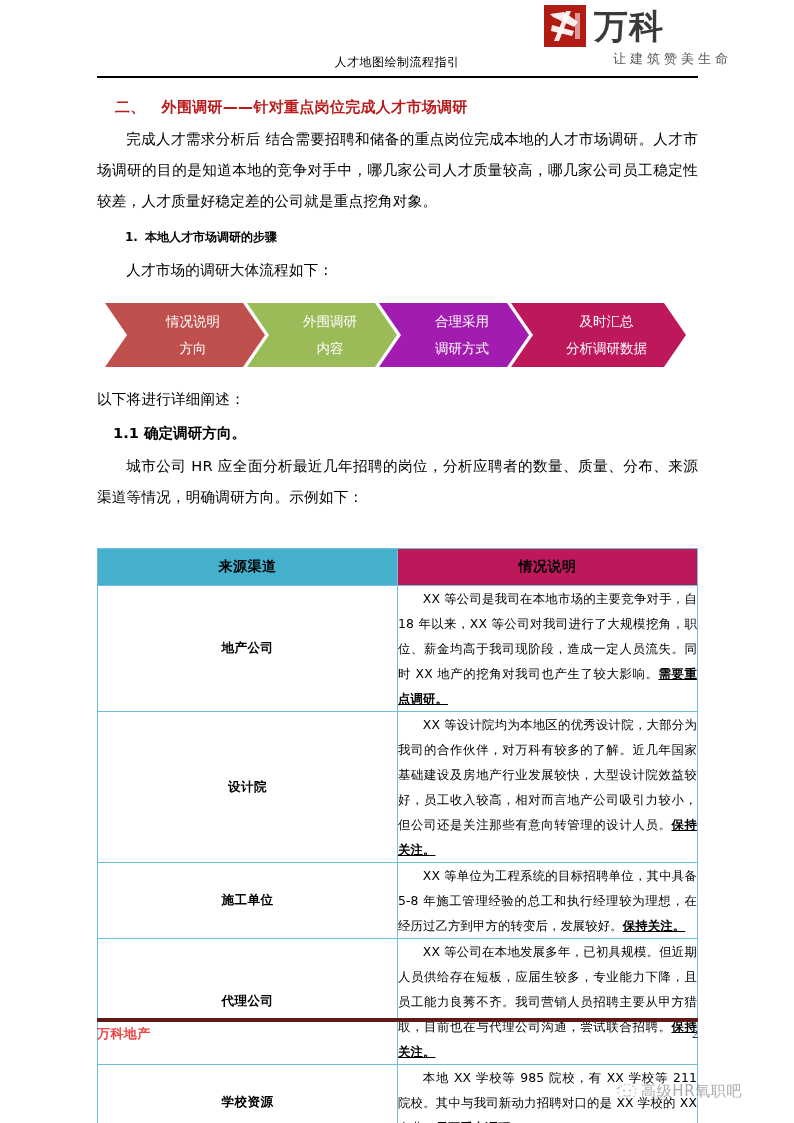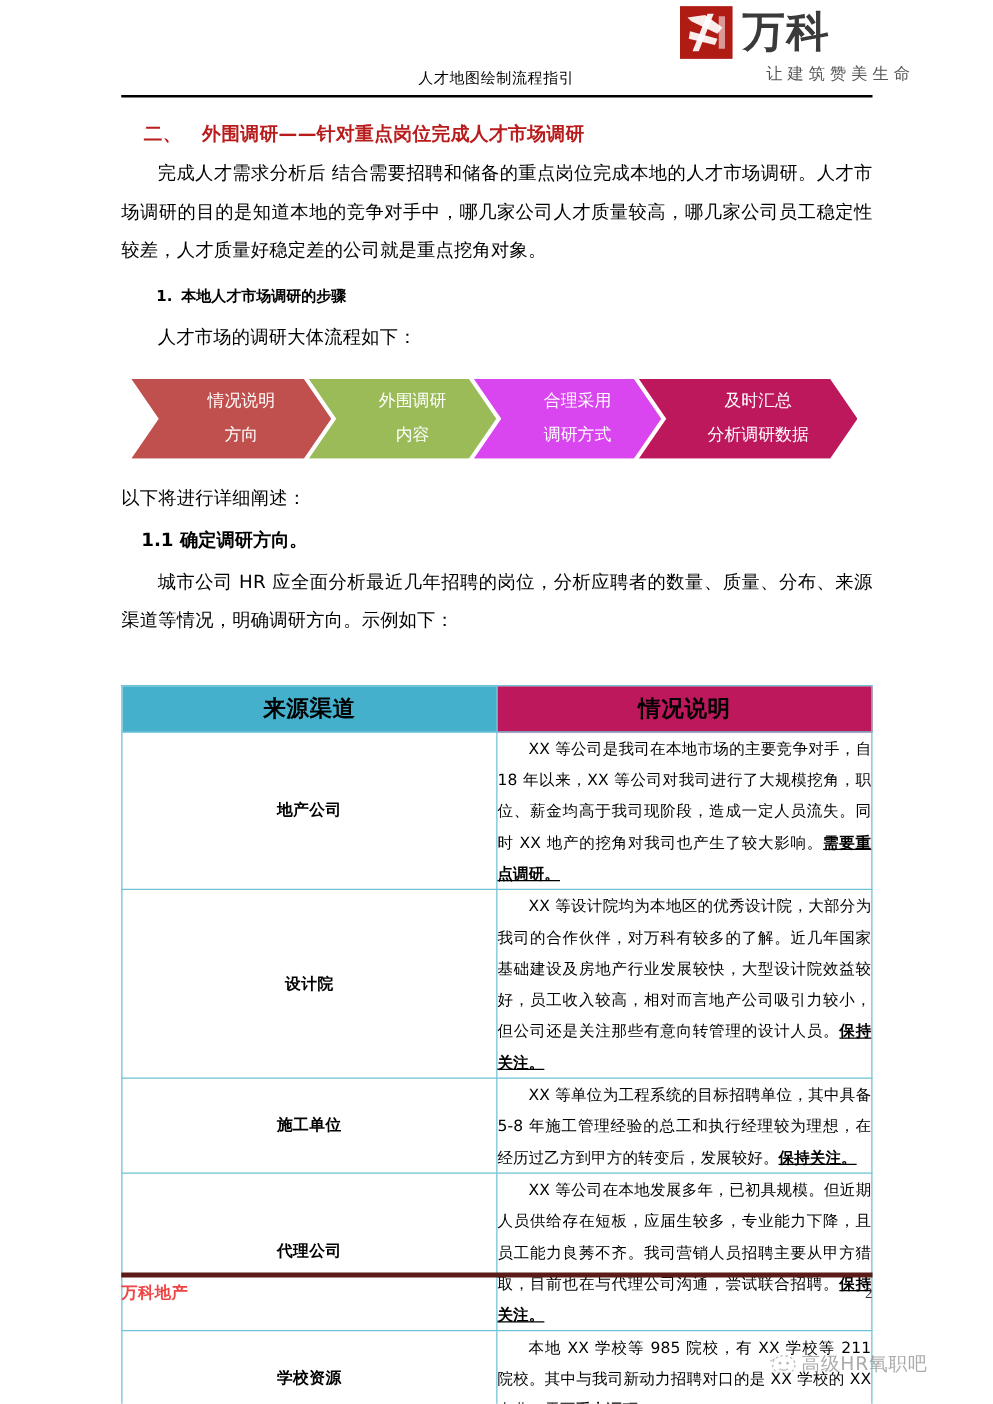--- a/index.html
+++ b/index.html
@@ -176,21 +176,21 @@
   }
   table.tbl th, table.tbl td {
     border: 1.3px solid #6fc1d6;
     vertical-align: middle;
     padding: 0;
   }
   table.tbl th {
     background: #45b0cc;
     color: #000;
     font-family: "DejaVu Sans", "Liberation Sans", sans-serif;
-    font-size: 18px;
+    font-size: 14px;
     font-weight: bold;
     height: 36px;
     text-align: center;
     letter-spacing: 0.5px;
   }
   td.chan {
     width: 90px;
     text-align: center;
     font-family: "DejaVu Sans", "Liberation Sans", sans-serif;
     font-size: 12.6px;
@@ -302,21 +302,21 @@
 
     <div class="process">
       <div class="chev" id="chev0" style="background: rgb(192, 80, 77); left: 8px; width: 160px; z-index: 10;">
         <span>情况说明</span>
         <span>方向</span>
       </div>
       <div class="chev" id="chev1" style="background: rgb(155, 187, 89); left: 150px; width: 150px; z-index: 9;">
         <span>外围调研</span>
         <span>内容</span>
       </div>
-      <div class="chev" id="chev2" style="background: #d946ef; left: 282px; width: 150px; z-index: 8;">
+      <div class="chev" id="chev2" style="background: #a21caf; left: 282px; width: 150px; z-index: 8;">
         <span>合理采用</span>
         <span>调研方式</span>
       </div>
       <div class="chev" id="chev3" style="background: #be185d; left: 414px; width: 175px; z-index: 7;">
         <span>及时汇总</span>
         <span>分析调研数据</span>
       </div>
     </div>
 
     <div class="para">以下将进行详细阐述：</div>

